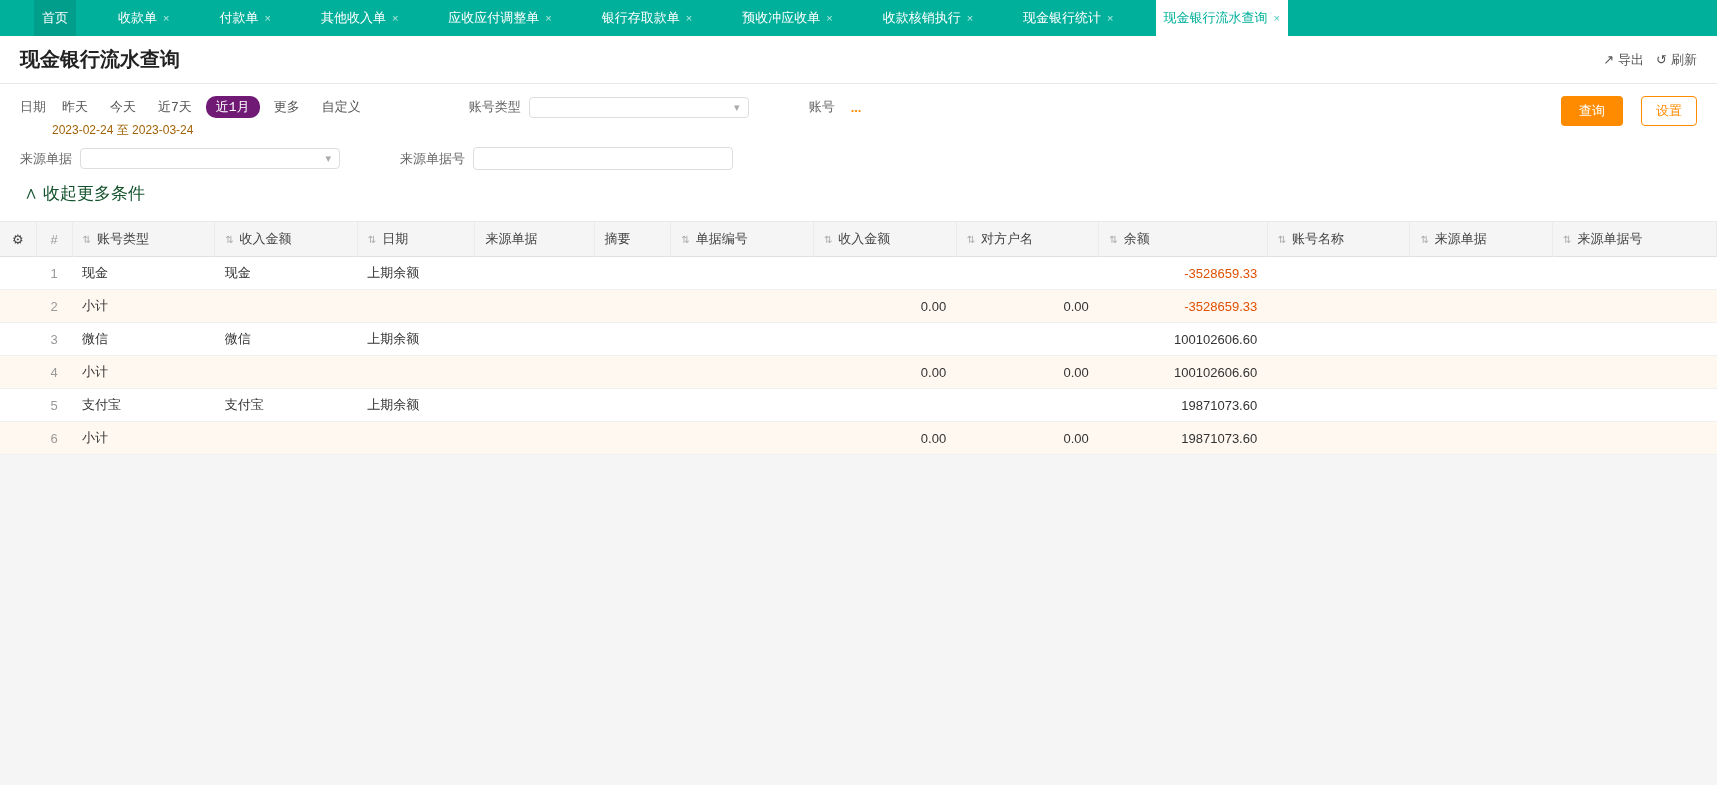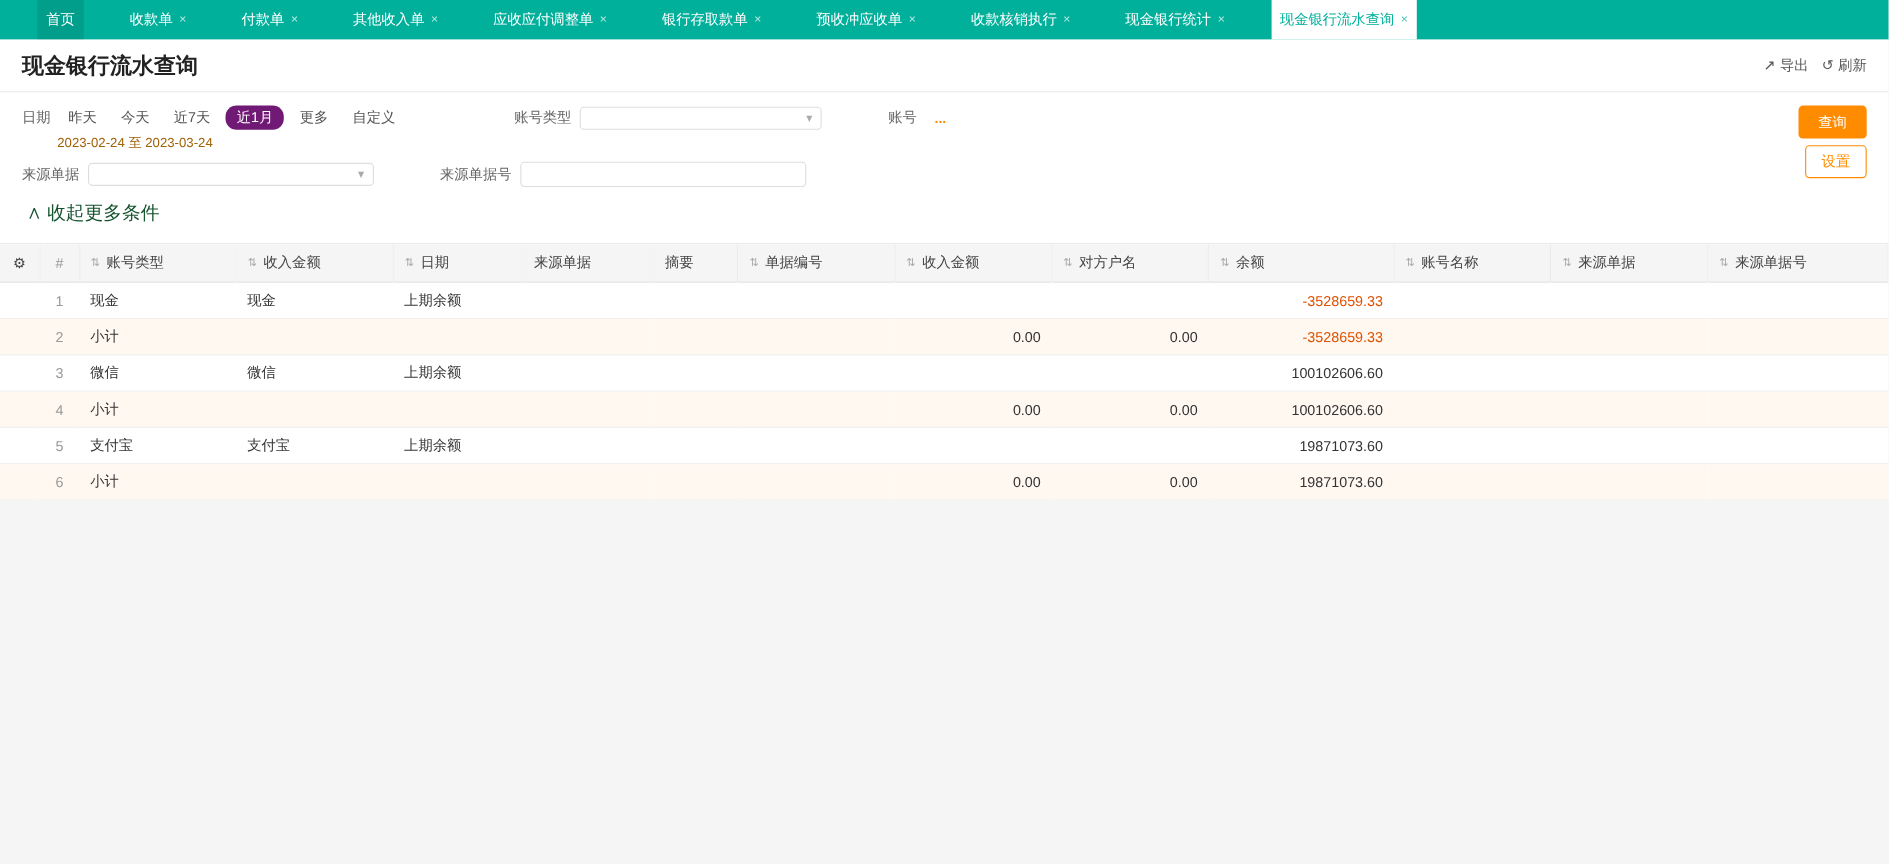--- a/index.html
+++ b/index.html
@@ -88,20 +88,21 @@
     }
     .filter-label {
       color: #666;
       white-space: nowrap;
       font-size: 13px;
     }
     .date-options {
       display: flex;
       align-items: flex-start;
       gap: 6px;
+      font-family: Liberation Mono, monospace;
     }
     .date-opt {
       padding: 2px 8px;
       border-radius: 3px;
       cursor: pointer;
       font-size: 13px;
       color: #555;
     }
     .date-opt.active {
       background: #701a75;
@@ -210,22 +211,22 @@
     .filter-main-row {
       display: flex;
       align-items: flex-start;
       width: 100%;
     }
     .filter-left {
       flex: 1;
     }
     .filter-actions {
       display: flex;
-      flex-direction: column;
-      gap: 6px;
+      flex-direction: row;
+      gap: 18px;
       align-items: flex-end;
       padding-left: 20px;
     }
   </style>
 </head>
 <body>
 
 <nav class="top-nav">
 <div class="nav-item home">首页</div>
     <div class="nav-item">收款单<span class="nav-close">×</span></div>

